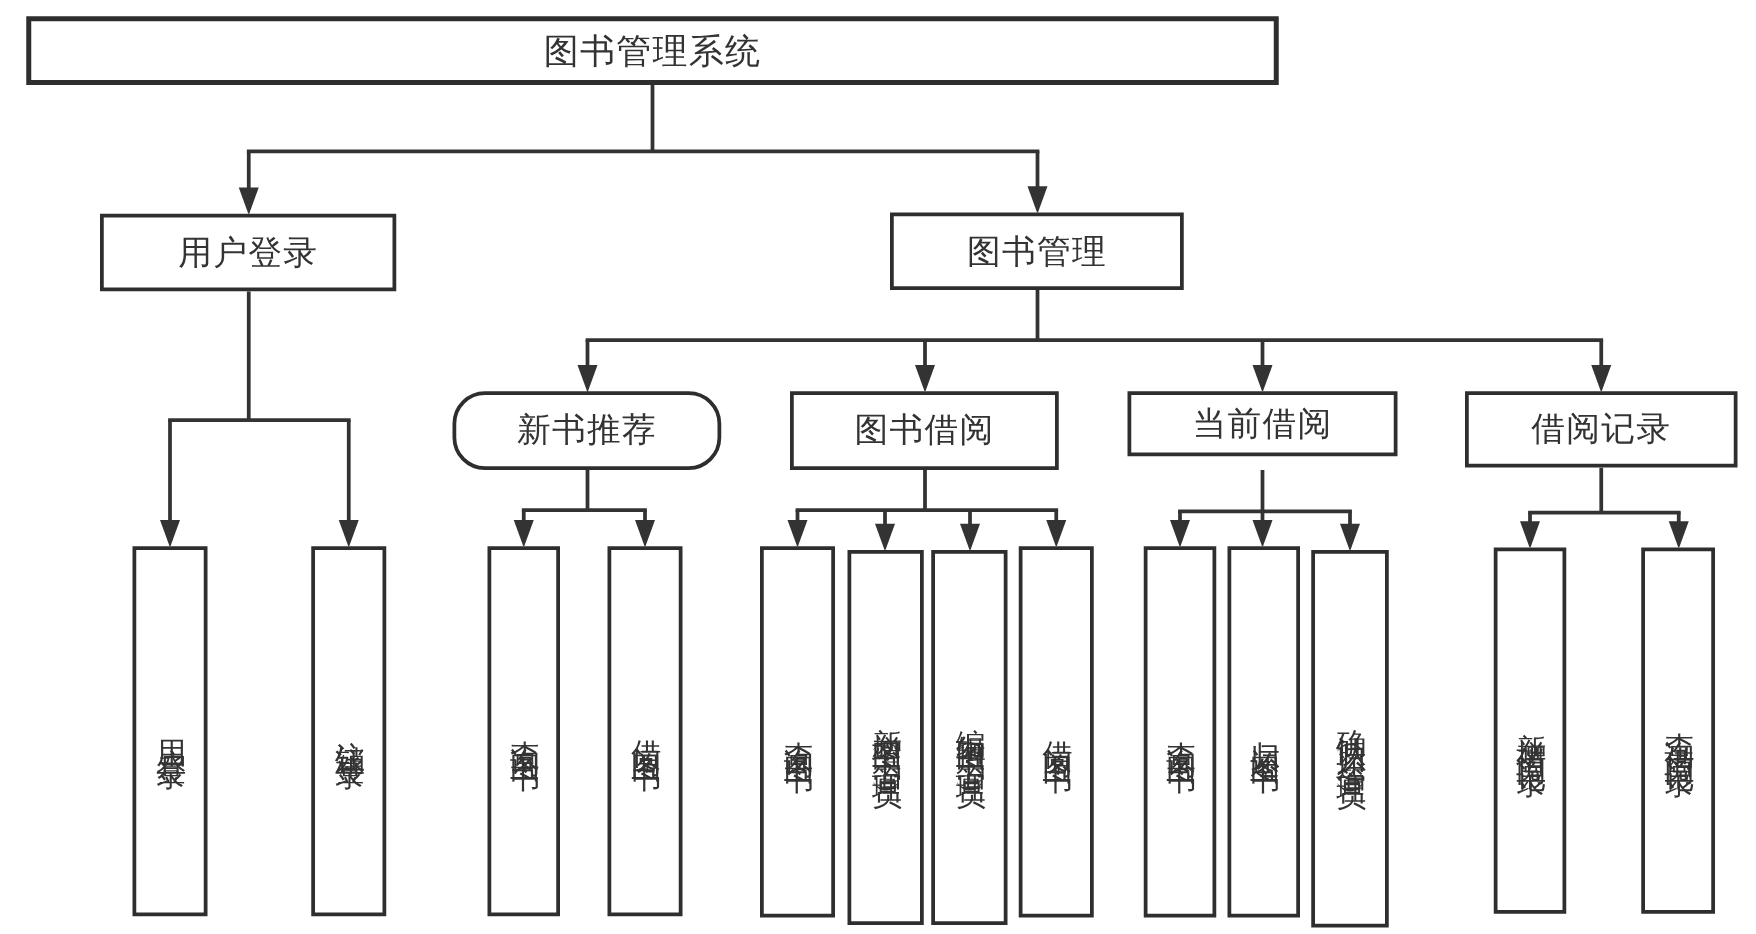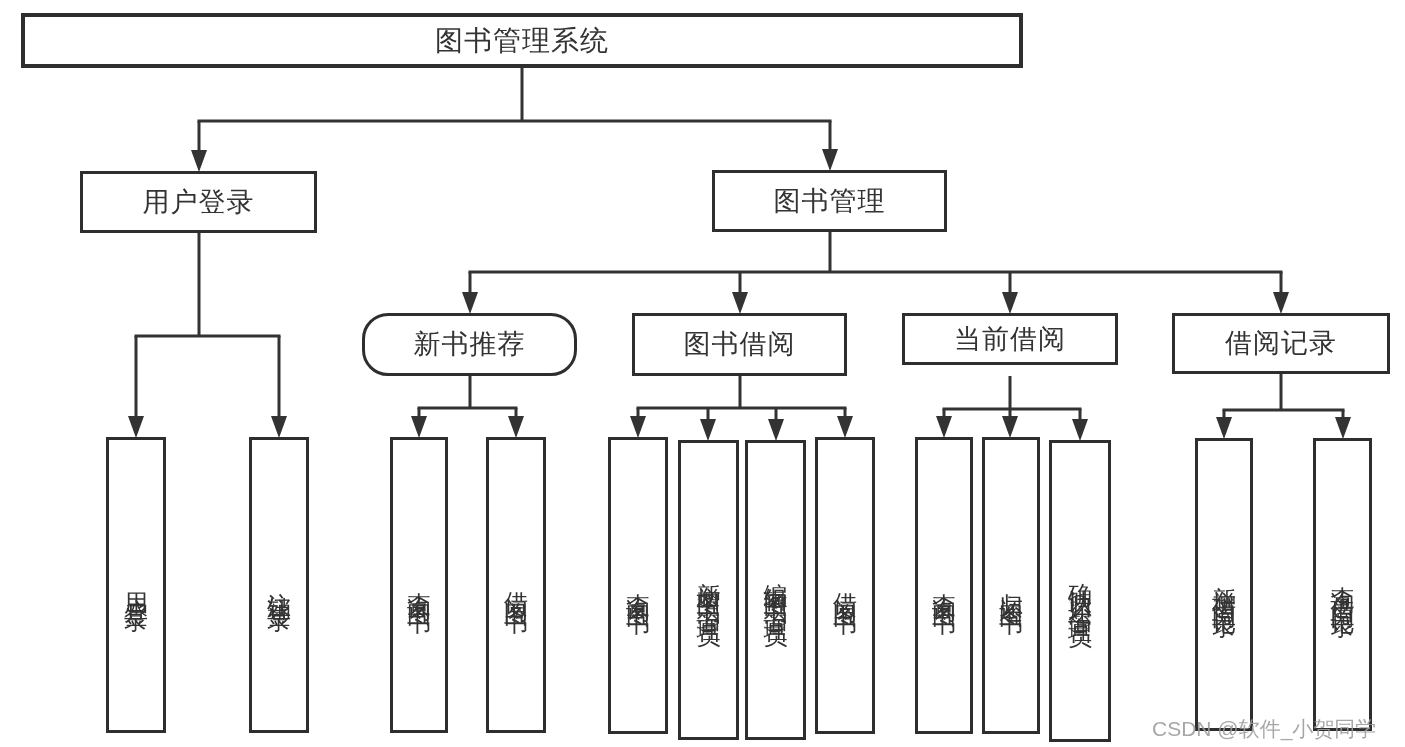--- a/index.html
+++ b/index.html
@@ -156,14 +156,13 @@
     <span class="lbl">确认归还（管理员）</span>
   </div>
 
   <div class="node v" style="left:1195px;top:438px;width:58px;height:293px;">
     <span class="lbl">新增借阅记录</span>
   </div>
   <div class="node v" style="left:1313px;top:438px;width:59px;height:293px;">
     <span class="lbl">查询借阅记录</span>
   </div>
 
-  <div id="watermark">CSDN @软件_小贺同学</div>
 </div>
 
 </body></html>

